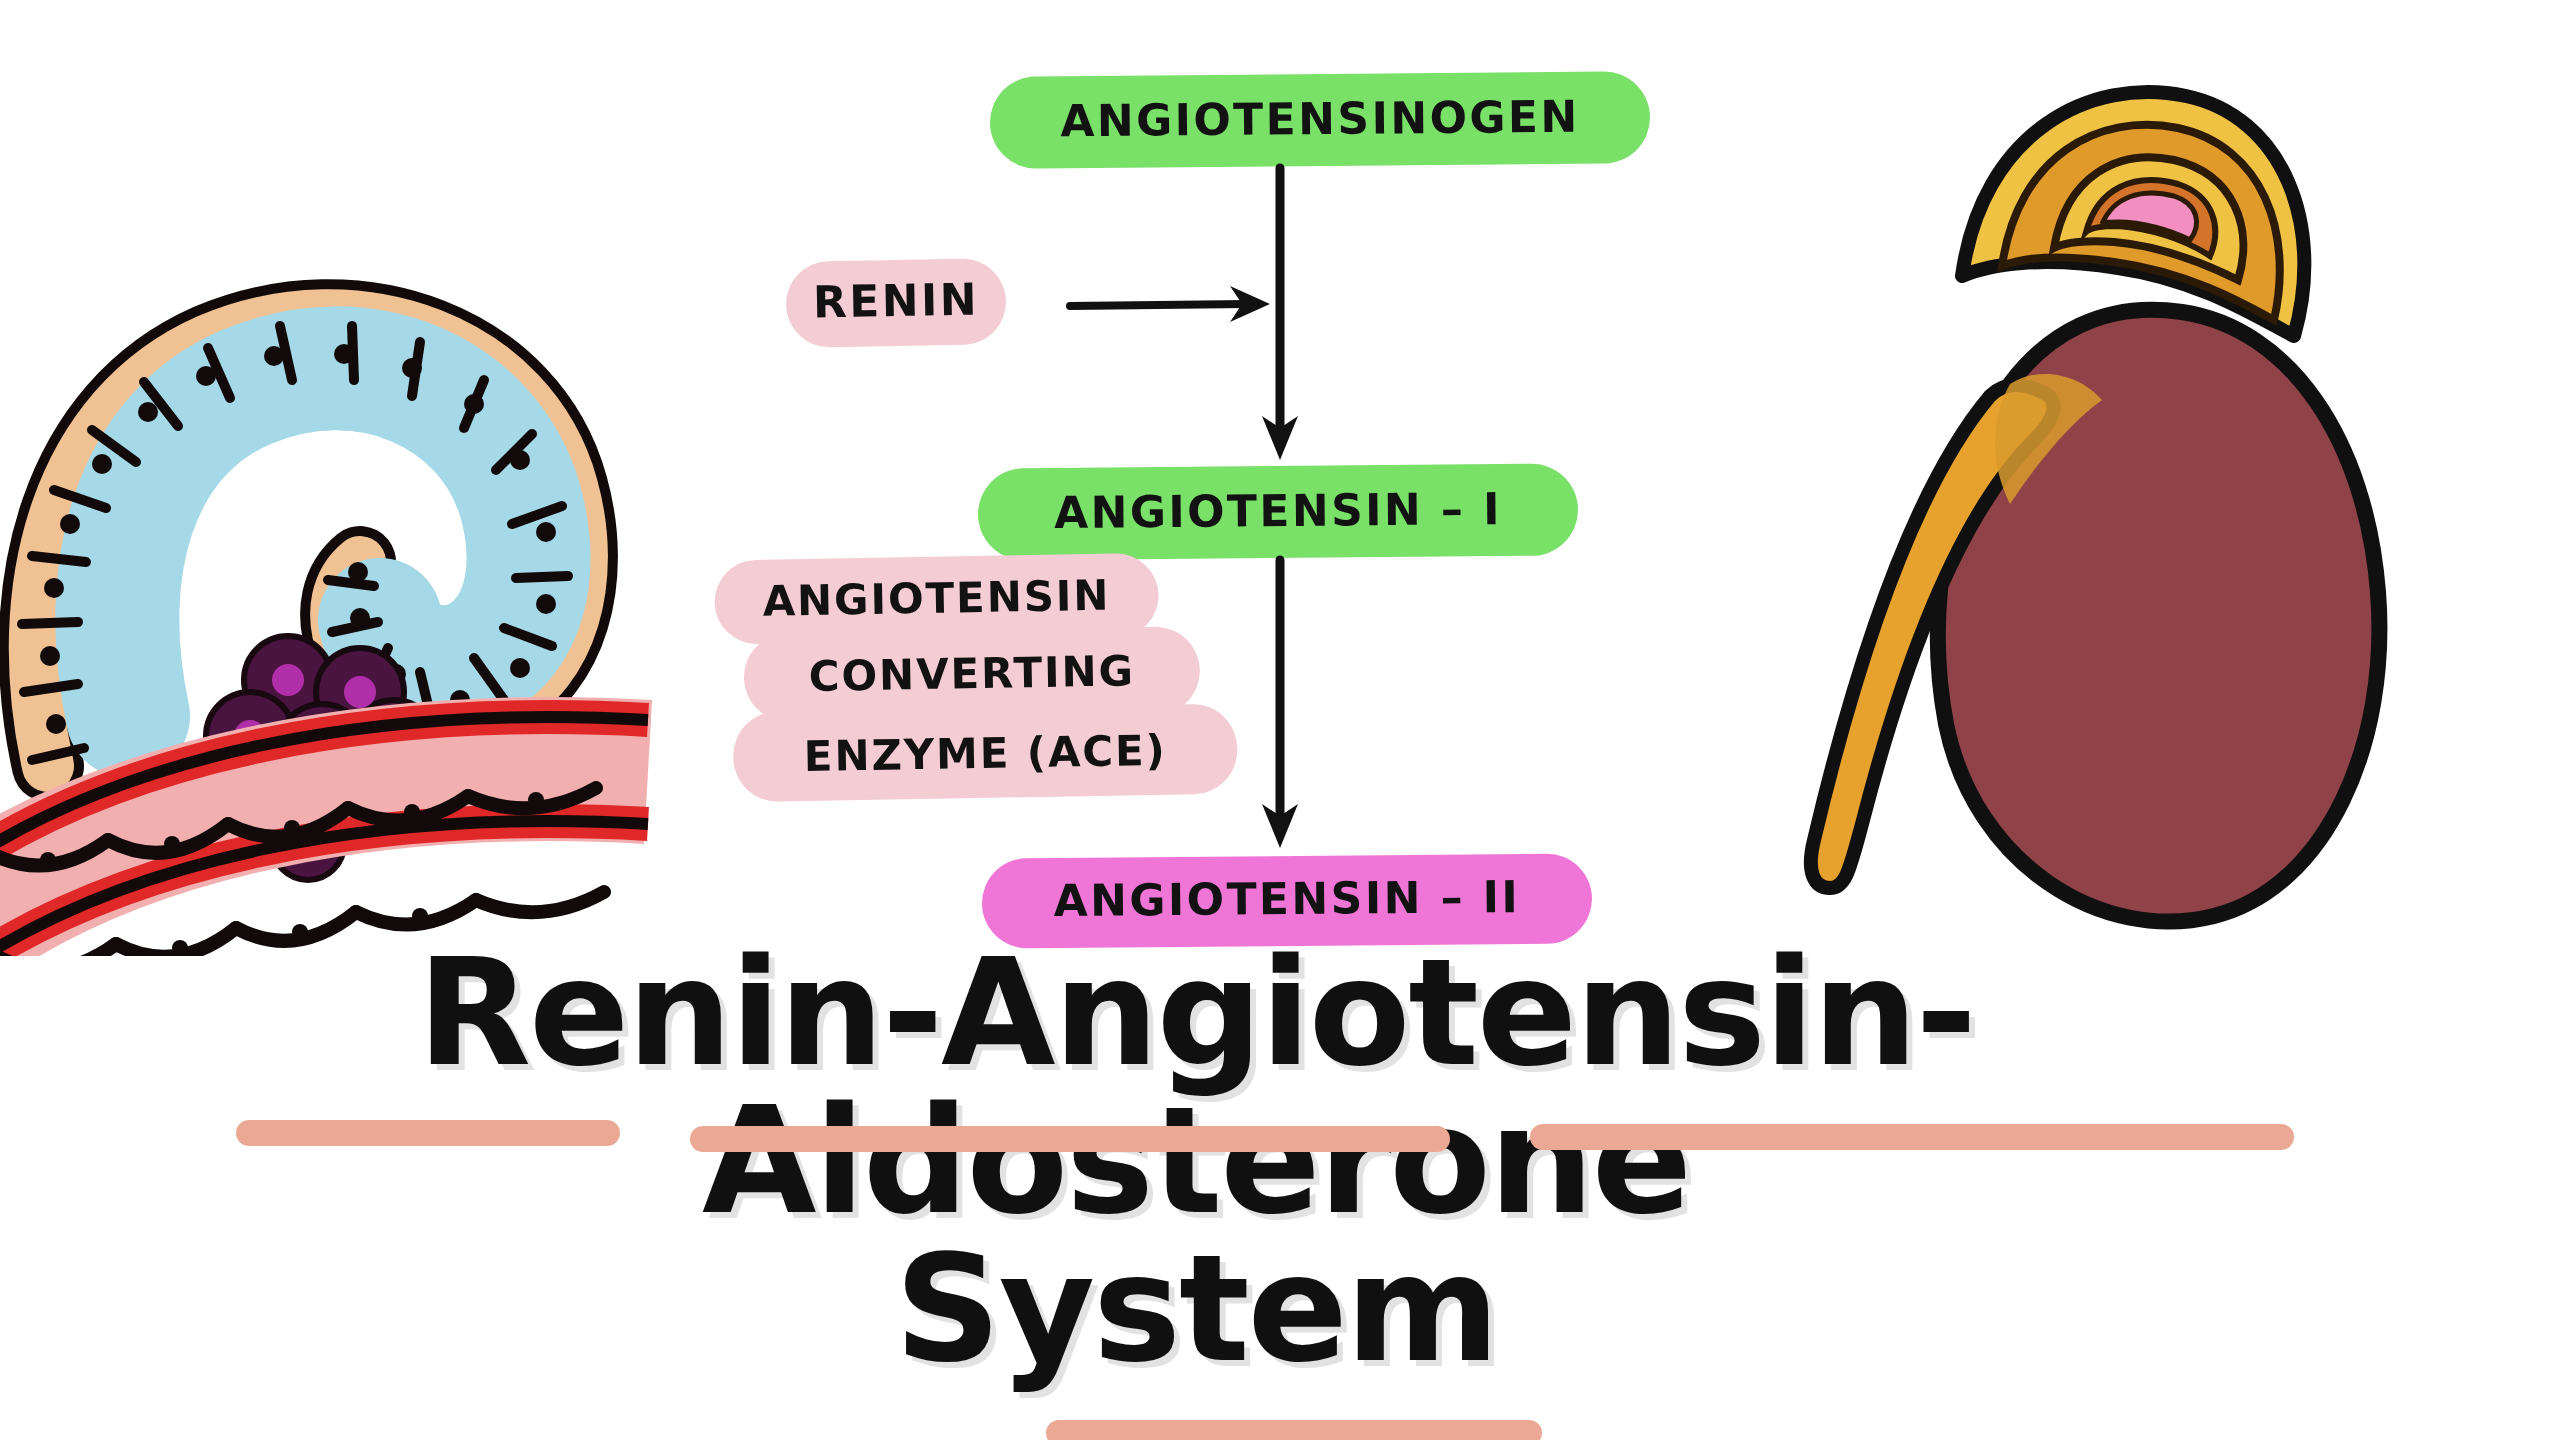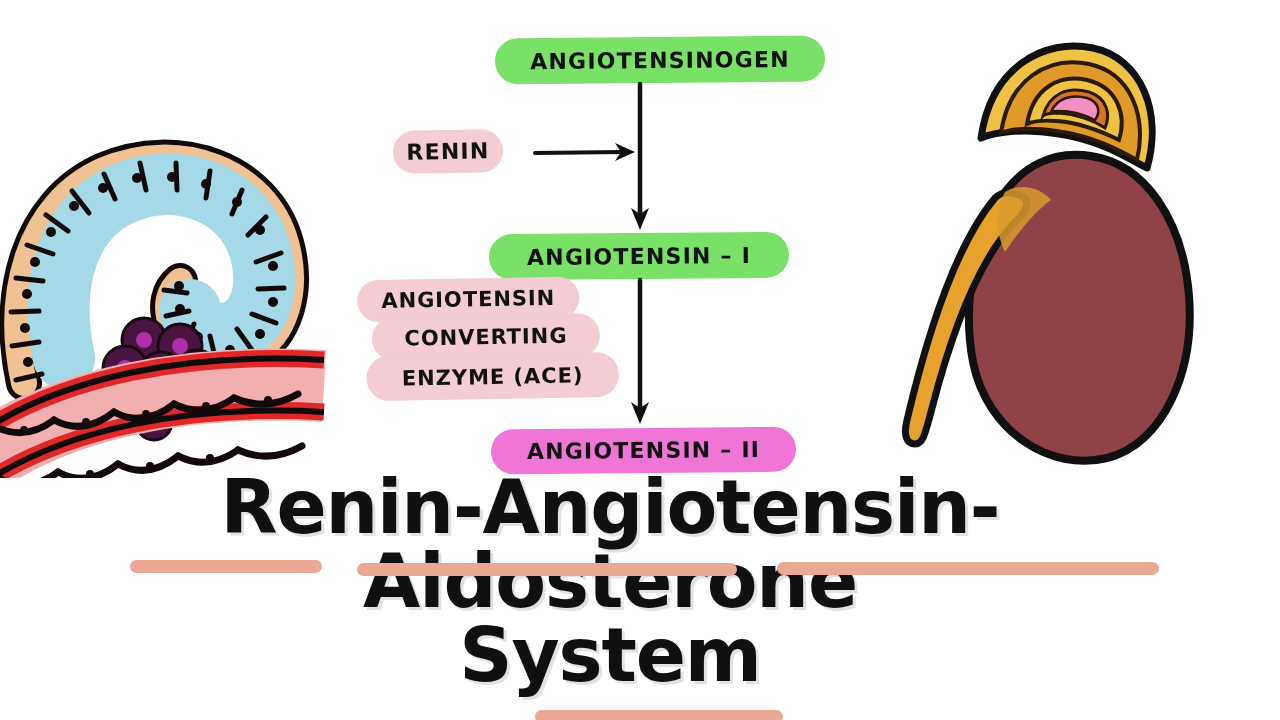--- a/index.html
+++ b/index.html
@@ -95,21 +95,21 @@
   .ace-l1 { left: 2px;  top: 0px;  width: 222px; height: 42px; }
   .ace-l2 { left: 16px; top: 37px; width: 228px; height: 44px; }
   .ace-l3 { left: 10px; top: 76px; width: 252px; height: 45px; }
 
   
   .arrow-svg { position: absolute; overflow: visible; }
 
   
   .title-wrap {
     position: absolute;
-    left: 12px;
+    left: 0;
     top: 470px;
     width: 1196px;
     text-align: center;
   }
   .title-line {
     position: relative;
     color: #101010;
     font-family: "DejaVu Sans", sans-serif;
     font-weight: 700;
     letter-spacing: -0.015em;

